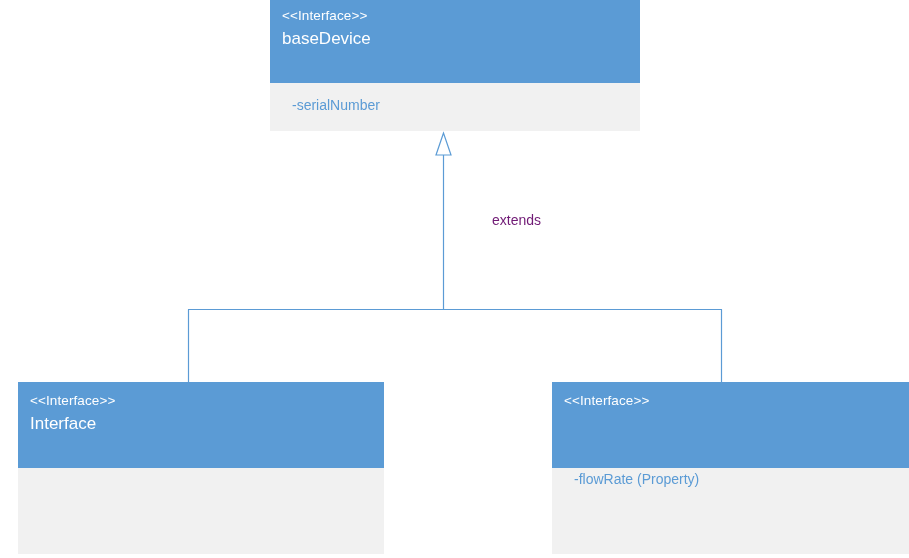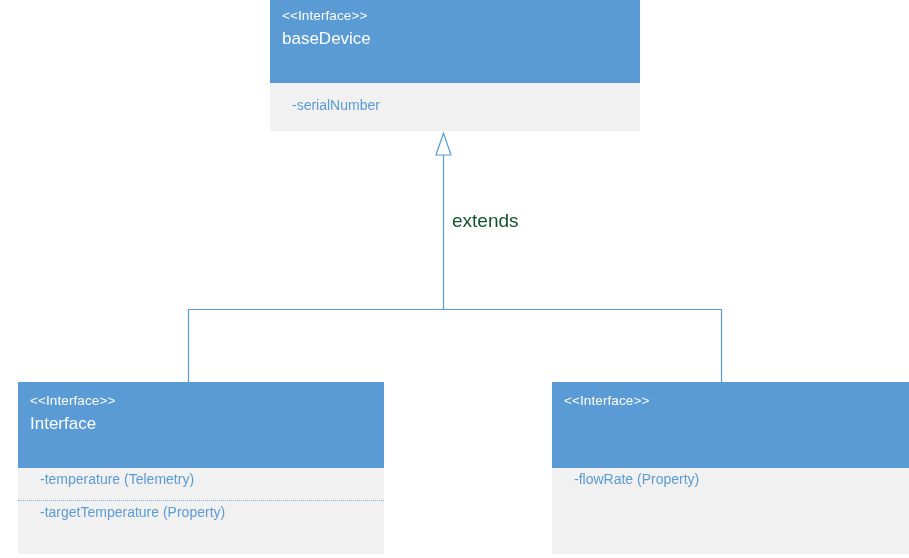--- a/index.html
+++ b/index.html
@@ -72,24 +72,25 @@
   }
   #class-flowcontroller {
     left:540px; top:382px; width:366px; height:172px;
   }
   #class-thermostat .uml-header,
   #class-flowcontroller .uml-header { height:86px; padding-top:9px; }
 
   
   .edge-label {
     position:absolute;
-    font-size:19px;
+    font-size:14px;
     line-height:17px;
-    color:#14532d;
+    color:#701a75;
     white-space:nowrap;
+    margin-left:40px;
   }
   #label-extends { left:452px; top:212px; }
 </style>
 </head>
 <body>
 
 <div id="canvas">
 
   <svg id="connectors" viewBox="0 0 909 558" width="909" height="558">
 
@@ -114,24 +115,20 @@
     <div class="uml-body">
       <div class="uml-attr">-serialNumber</div>
     </div>
   </div>
 
   <div class="uml-class" id="class-thermostat">
     <div class="uml-header">
       <div class="uml-stereotype">&lt;&lt;Interface&gt;&gt;</div>
       <div class="uml-name">Interface</div>
     </div>
-    <div class="uml-body">
-      <div class="uml-attr">-temperature (Telemetry)</div>
-      <div class="uml-attr">-targetTemperature (Property)</div>
-    </div>
   </div>
 
   <div class="uml-class" id="class-flowcontroller">
     <div class="uml-header">
       <div class="uml-stereotype">&lt;&lt;Interface&gt;&gt;</div>
     </div>
     <div class="uml-body">
       <div class="uml-attr">-flowRate (Property)</div>
     </div>
   </div>

